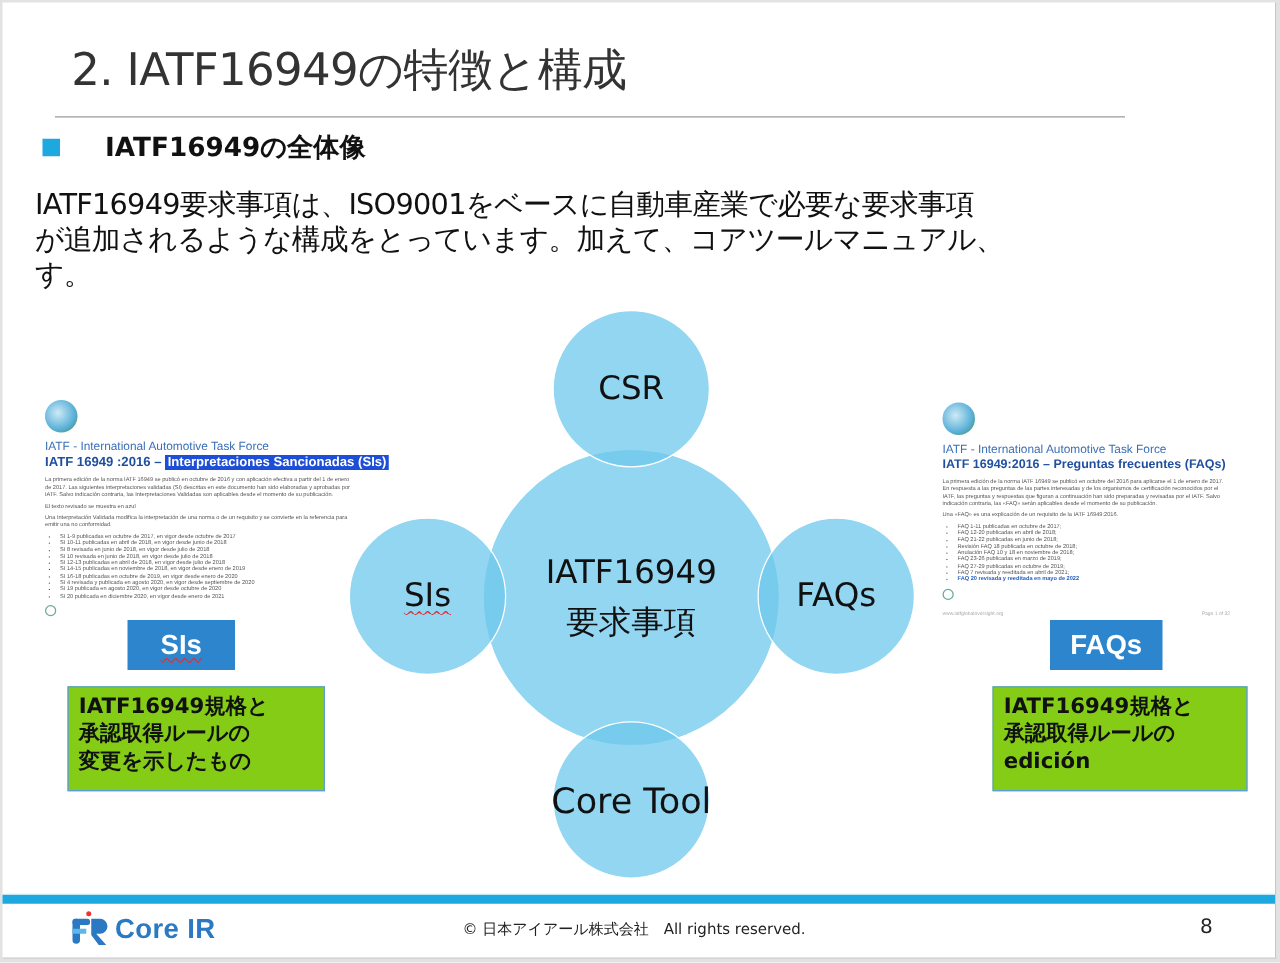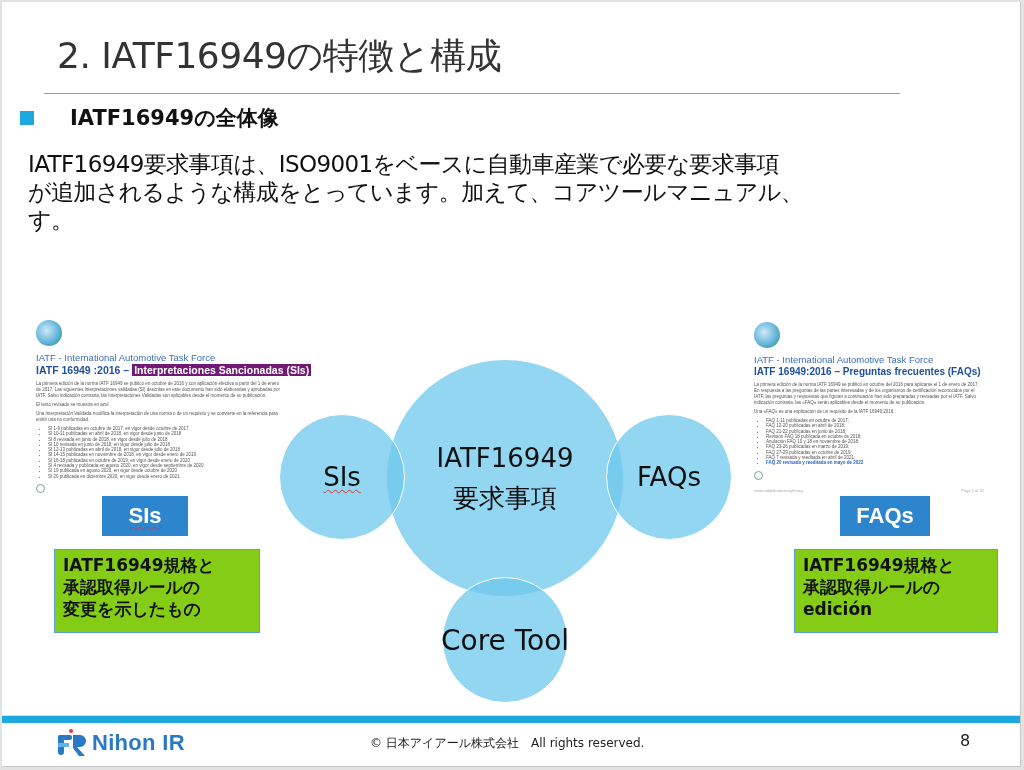--- a/index.html
+++ b/index.html
@@ -2,32 +2,32 @@
 <html><head>
 <meta charset="utf-8">
 <style>
   html, body { margin:0; padding:0; }
   body { width:1024px; height:770px; background:#e2e2e2; position:relative; overflow:hidden;
          font-family:"DejaVu Sans", "Liberation Sans", sans-serif; }
   .slide { position:absolute; left:2px; top:2px; width:1018px; height:764px; background:#fff;
            border-right:1px solid #c8c8c8; border-bottom:1px solid #c8c8c8; }
   .title { position:absolute; left:55px; top:30px; font-size:36px; color:#333; letter-spacing:-0.5px; white-space:nowrap; }
   .title-rule { position:absolute; left:42px; top:91px; width:856px; height:1px; background:#9a9a9a; }
-  .subhead { position:absolute; left:18px; top:102px; display:flex; align-items:center; }
+  .subhead { position:absolute; left:32px; top:102px; display:flex; align-items:center; }
   .subhead .sq { width:14px; height:14px; background:#1da8e0; margin-right:36px; }
   .subhead .txt { font-size:21px; font-weight:bold; color:#111; }
   .body-text { position:absolute; left:26px; top:148px; width:980px; font-size:23px; line-height:28px; color:#111;
                letter-spacing:-0.6px; }
   .body-text span { display:block; white-space:nowrap; }
 
   .doc { position:absolute; background:#fff; font-family:"Liberation Sans", sans-serif; }
   .doc .globe { width:26px; height:26px; border-radius:50%; background:radial-gradient(circle at 40% 40%, #cdeaf7, #5ab0d8 60%, #3a8a3a); margin-bottom:6px; }
   .doc .org { color:#3b6fb5; font-size:9.5px; }
   .doc .h { color:#1f4f9e; font-size:10.5px; font-weight:bold; margin-top:1px; white-space:nowrap; }
-  .doc .h .hl { background:#701a75; color:#fff; padding:0 2px; }
+  .doc .h .hl { background:#1d4ed8; color:#fff; padding:0 2px; }
   .doc .p { font-size:4.5px; color:#555; line-height:6px; margin-top:5px; }
   .doc ul { margin:3px 0 0 12px; padding:0; font-size:4.5px; color:#555; line-height:5.3px; }
   .doc ul li.blue { color:#2a62c2; font-weight:bold; }
   .doc .recycle { width:7px; height:7px; border-radius:50%; border:1px solid #6a9; margin-top:5px; }
 
   .tag { position:absolute; background:#2d86cd; color:#fff; font-weight:bold; font-size:22px; text-align:center;
          font-family:"Liberation Sans", sans-serif; }
   .desc { position:absolute; border:1px solid #5aa0d4; background:#84cc16; font-size:17px; font-weight:bold; color:#111;
           line-height:22px; padding:4px 8px; box-sizing:border-box; }
   .desc span { display:block; white-space:nowrap; }
@@ -122,20 +122,23 @@
   <div class="desc" style="left:792px; top:547px; width:204px; height:84px;">
     <span>IATF16949規格と</span>
     <span>承認取得ルールの</span>
     <span>edición</span>
   </div>
 
   <div class="circle" style="left:384px; top:357px; width:238px; height:238px; font-size:26px; line-height:40px;">
     <span>IATF16949</span>
     <span>要求事項</span>
   </div>
+  <div class="circle" style="left:440px; top:246px; width:126px; height:126px; font-size:26px;">
+    <span>CSR</span>
+  </div>
   <div class="circle" style="left:277px; top:412px; width:126px; height:126px; font-size:26px;">
     <span class="squiggle">SIs</span>
   </div>
   <div class="circle" style="left:604px; top:412px; width:126px; height:126px; font-size:26px;">
     <span>FAQs</span>
   </div>
   <div class="circle" style="left:440px; top:575px; width:126px; height:126px; font-size:28px;">
     <span style="white-space:nowrap;">Core Tool</span>
   </div>
 
@@ -147,17 +150,17 @@
 <div class="logo">
   <div class="mark">
     <svg width="32" height="30" viewBox="0 0 32 30">
       <circle cx="15" cy="3" r="2" fill="#e33"></circle>
       <rect x="2" y="7" width="6" height="20" rx="3" fill="#2b79c2"></rect>
       <rect x="2" y="7" width="14" height="5" rx="2" fill="#2b79c2"></rect>
       <rect x="2" y="15" width="11" height="4" fill="#5bb8e8"></rect>
       <path d="M17 7 h7 a6 6 0 0 1 0 12 h-3 l8 9 h-6 l-6 -8 z" fill="#2b79c2"></path>
     </svg>
   </div>
-  <div class="name">Nihon IR</div>
+  <div class="name">Core IR</div>
 </div>
 
 <div class="copyright">© 日本アイアール株式会社　All rights reserved.</div>
 <div class="page-num">8</div>
 
 </body></html>

